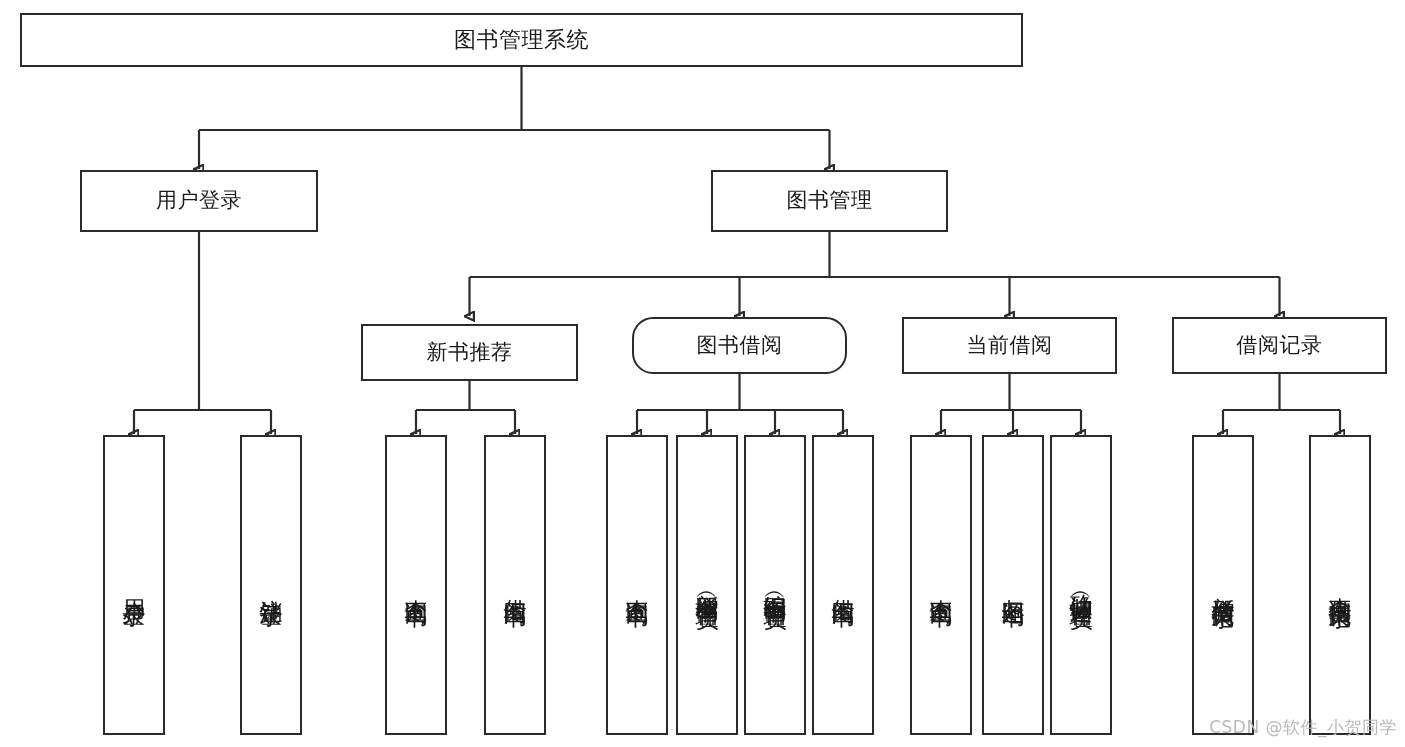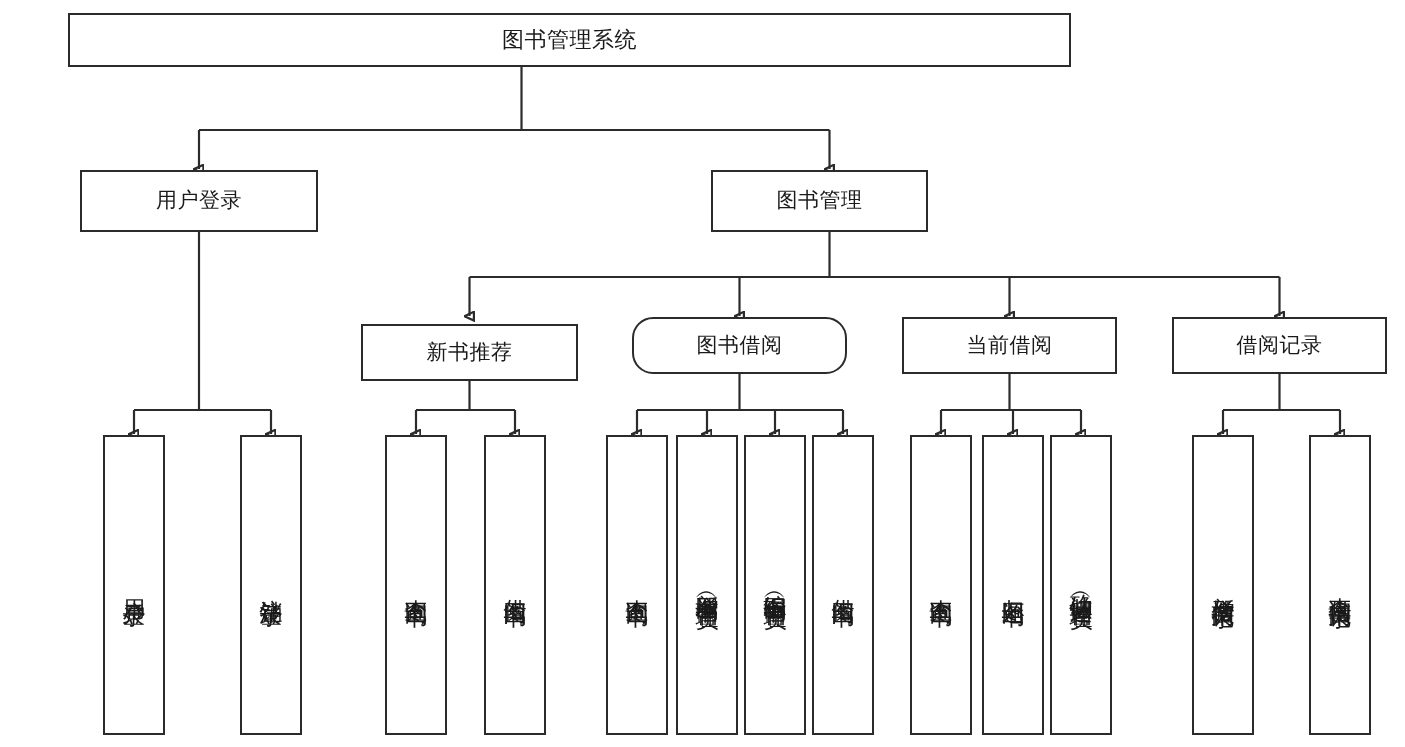--- a/index.html
+++ b/index.html
@@ -124,27 +124,27 @@
         <path d="M1013,410 L1013,434" marker-end="url(#arrowhead)"></path>
         <path d="M1081,410 L1081,434" marker-end="url(#arrowhead)"></path>
         <path d="M1279.5,374 L1279.5,410"></path>
         <path d="M1223,410 L1340,410"></path>
         <path d="M1223,410 L1223,434" marker-end="url(#arrowhead)"></path>
         <path d="M1340,410 L1340,434" marker-end="url(#arrowhead)"></path>
       </g>
   </svg>
 
   <div id="node-layer">
-      <div class="node-box level-0" style="left: 20px; top: 13px; width: 1003px; height: 54px; margin-left: 48px;">
+      <div class="node-box level-0" style="left: 20px; top: 13px; width: 1003px; height: 54px;">
         <span class="node-label">图书管理系统</span>
       </div>
       <div class="node-box level-1" style="left: 80px; top: 170px; width: 238px; height: 62px;">
         <span class="node-label">用户登录</span>
       </div>
-      <div class="node-box level-1" style="left: 711px; top: 170px; width: 217px; height: 62px;">
+      <div class="node-box level-1" style="left: 711px; top: 170px; width: 237px; height: 62px;">
         <span class="node-label">图书管理</span>
       </div>
       <div class="node-box level-2" style="left: 361px; top: 324px; width: 217px; height: 57px;">
         <span class="node-label">新书推荐</span>
       </div>
       <div class="node-box level-2" style="left: 632px; top: 317px; width: 215px; height: 57px; border-radius: 21px;">
         <span class="node-label">图书借阅</span>
       </div>
       <div class="node-box level-2" style="left: 902px; top: 317px; width: 215px; height: 57px;">
         <span class="node-label">当前借阅</span>
@@ -186,13 +186,14 @@
         <span class="node-label">确认归还（管理员）</span>
       </div>
       <div class="node-box leaf" style="left: 1192px; top: 435px; width: 62px; height: 300px;">
         <span class="node-label">新增借阅记录</span>
       </div>
       <div class="node-box leaf" style="left: 1309px; top: 435px; width: 62px; height: 300px;">
         <span class="node-label">查询借阅记录</span>
       </div>
     </div>
 
+  <div class="watermark">CSDN @软件_小贺同学</div>
 </div>
 
 </body></html>

